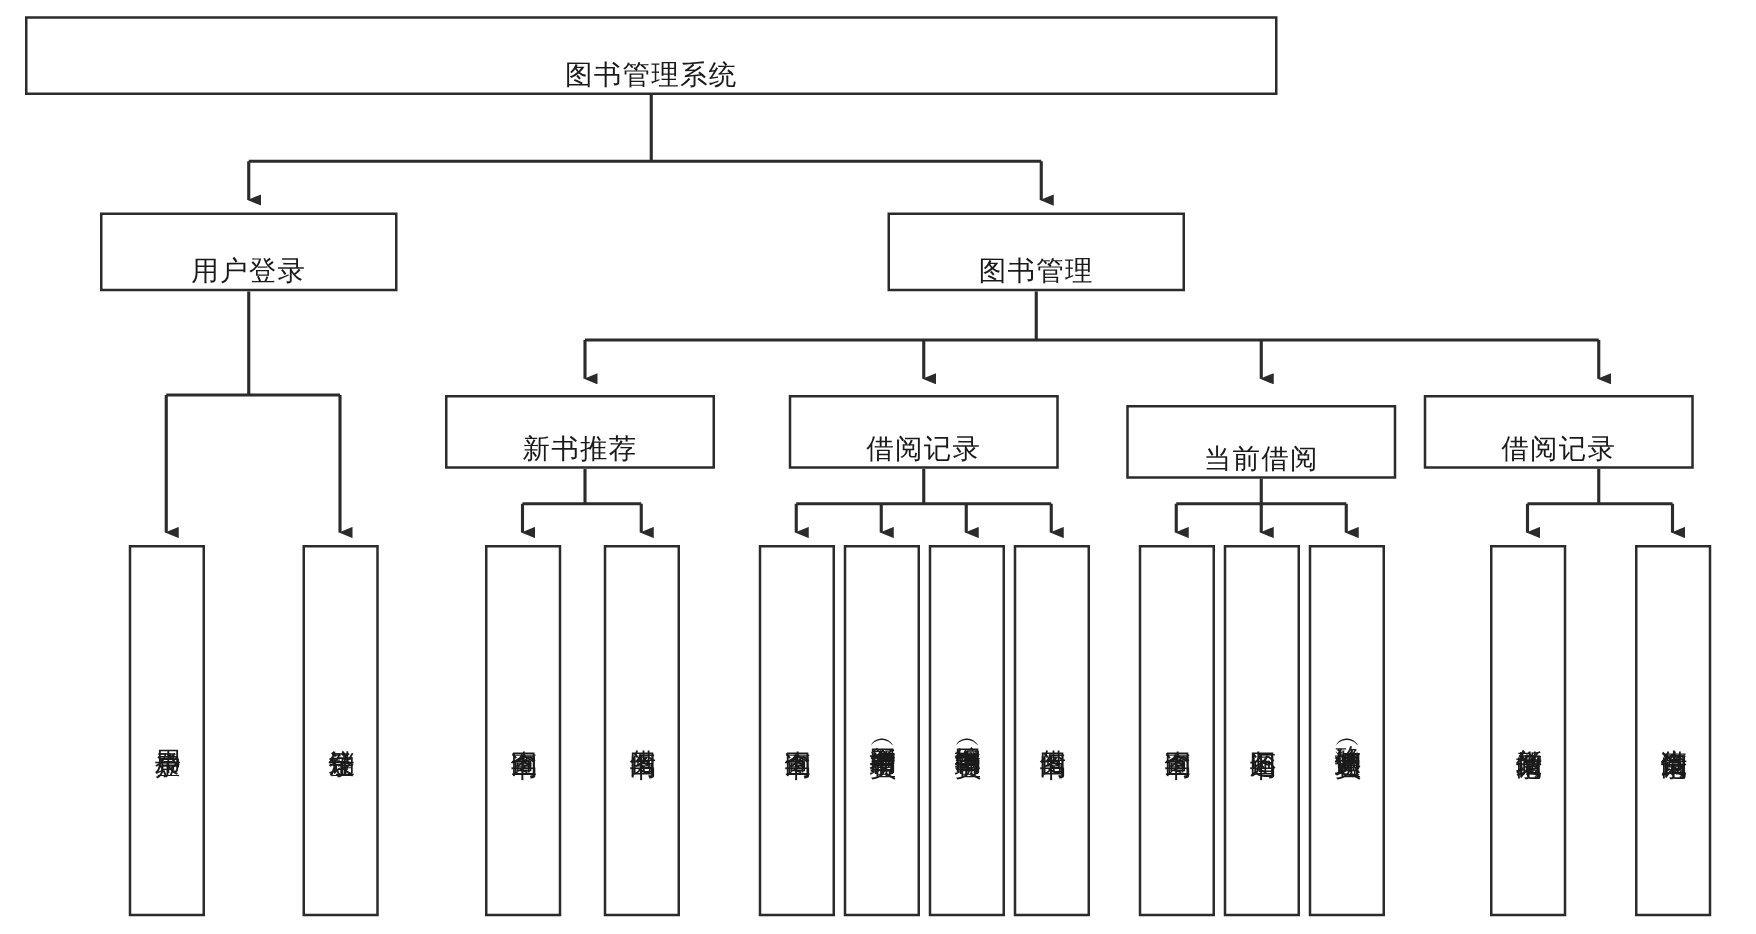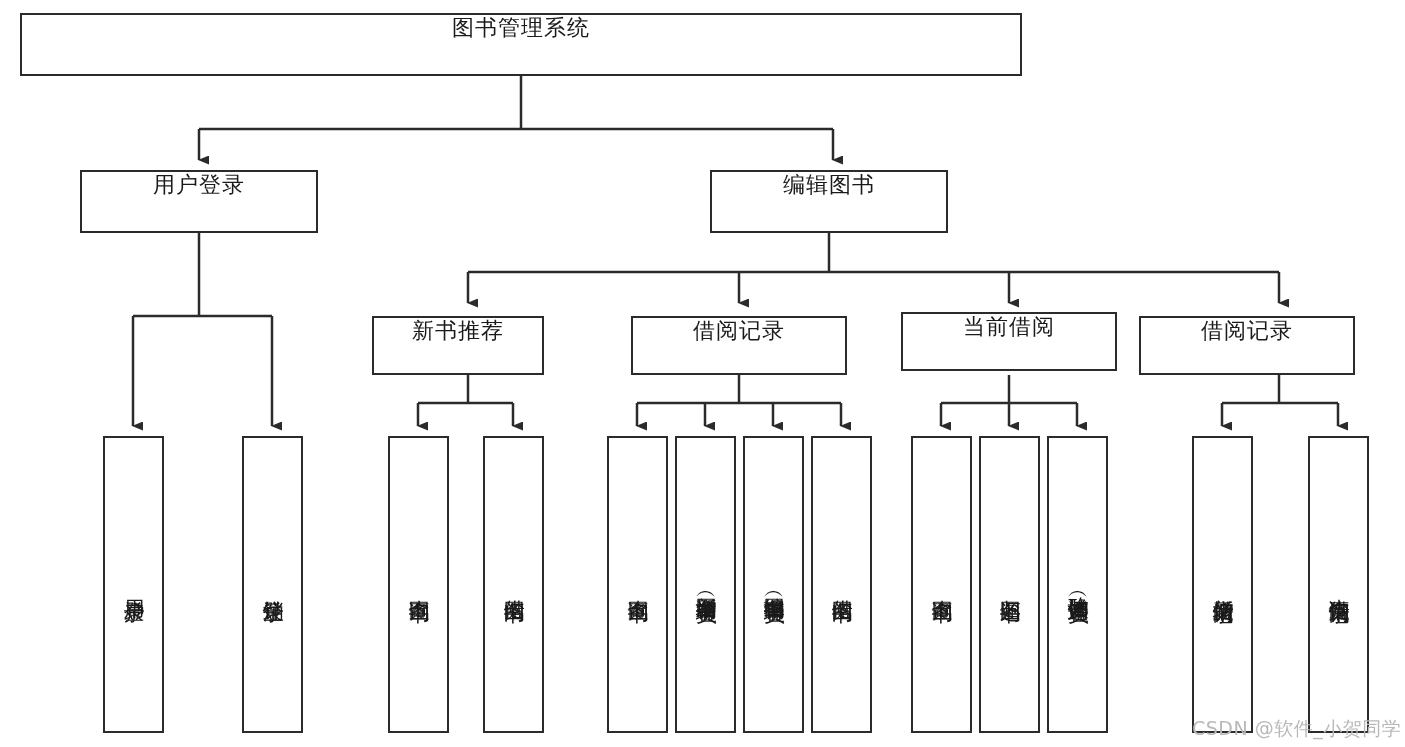--- a/index.html
+++ b/index.html
@@ -23,21 +23,21 @@
     top: 0;
     width: 1405px;
     height: 747px;
   }
   .node {
     position: absolute;
     box-sizing: border-box;
     border: 2px solid #2b2b2b;
     background: #ffffff;
     display: flex;
-    align-items: flex-start;
+    align-items: flex-end;
     justify-content: center;
     color: #1a1a1a;
   }
   .node.h {
     font-size: 22px;
     line-height: 1.2;
     letter-spacing: 1px;
   }
   .node.v {
     font-size: 21px;
@@ -121,30 +121,30 @@
   </svg>
 
   <div class="node h" style="left:20px; top:13px; width:1002px; height:63px;">
     <span>图书管理系统</span>
   </div>
 
   <div class="node h" style="left:80px; top:170px; width:238px; height:63px;">
     <span>用户登录</span>
   </div>
   <div class="node h" style="left:710px; top:170px; width:238px; height:63px;">
-    <span>编辑图书</span>
+    <span>图书管理</span>
   </div>
 
-  <div class="node h" style="left:372px; top:316px; width:172px; height:59px;">
+  <div class="node h" style="left:356px; top:316px; width:216px; height:59px;">
     <span>新书推荐</span>
   </div>
   <div class="node h" style="left:631px; top:316px; width:216px; height:59px;">
     <span>借阅记录</span>
   </div>
-  <div class="node h" style="left:901px; top:312px; width:216px; height:59px;">
+  <div class="node h" style="left:901px; top:324px; width:216px; height:59px;">
     <span>当前借阅</span>
   </div>
   <div class="node h" style="left:1139px; top:316px; width:216px; height:59px;">
     <span>借阅记录</span>
   </div>
 
   <div class="node v" style="left:103px; top:436px; width:61px; height:297px;">
     <span class="vtext">用户登录</span>
   </div>
   <div class="node v" style="left:242px; top:436px; width:61px; height:297px;">
@@ -181,15 +181,14 @@
     <span class="vtext">确认归还（管理员）</span>
   </div>
 
   <div class="node v" style="left:1192px; top:436px; width:61px; height:297px;">
     <span class="vtext">新增借阅记录</span>
   </div>
   <div class="node v" style="left:1308px; top:436px; width:61px; height:297px;">
     <span class="vtext">查询借阅记录</span>
   </div>
 
-  <div class="watermark" style="left:1192px; top:716px;">CSDN @软件_小贺同学</div>
 
 </div>
 
 </body></html>

